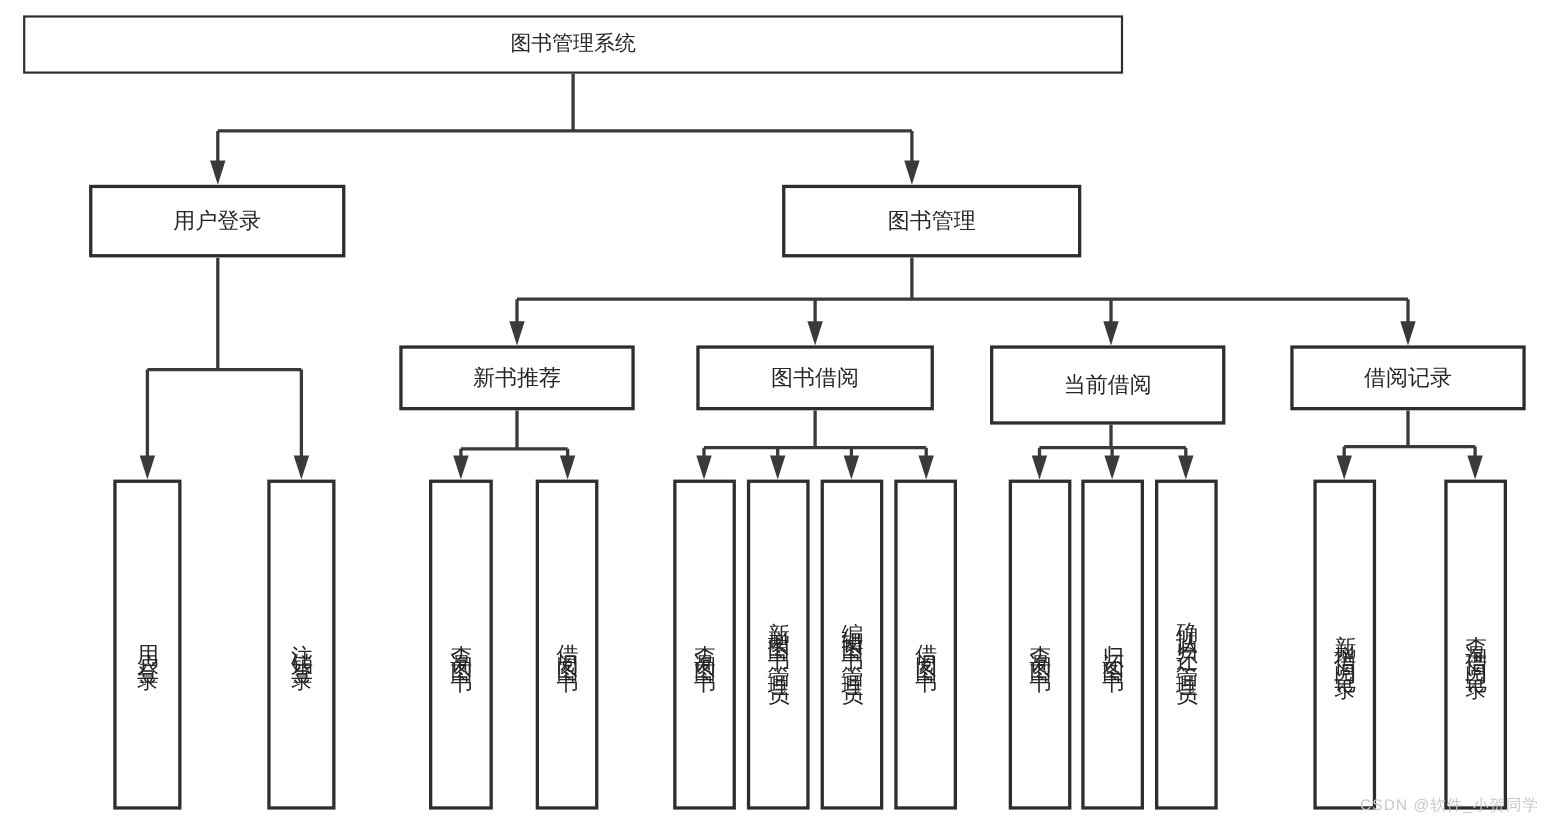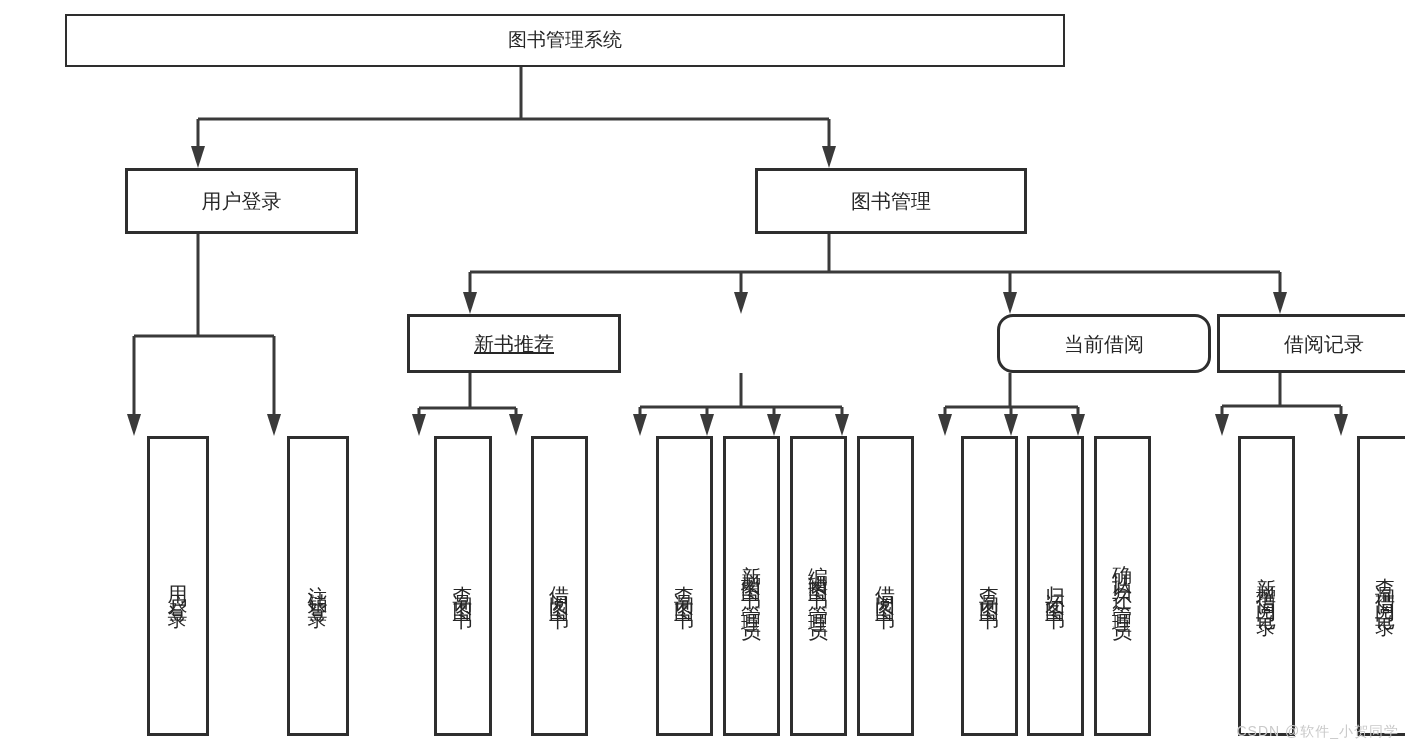--- a/index.html
+++ b/index.html
@@ -34,36 +34,35 @@
     background:#ffffff;
     border:3px solid var(--border);
     box-sizing:border-box;
     display:flex;
     align-items:center;
     justify-content:center;
     color:var(--text);
     font-size:20px;
     line-height:1.2;
     white-space:nowrap;
-    margin-left:44px;
   }
   .box.root{border-width:2px;font-size:19px;}
   .vert{
     writing-mode:vertical-rl;
     text-orientation:mixed;
     letter-spacing:8px;
     font-size:20px;
   }
   
   .n-root {left:21px;  top:14px;  width:1000px;height:53px;}
   .n-l2a  {left:81px;  top:168px; width:233px; height:66px;}
   .n-l2b  {left:711px; top:168px; width:272px; height:66px;}
-  .n-l3a  {left:363px; top:314px; width:214px; height:59px;text-decoration:underline;}
+  .n-l3a  {left:363px; top:314px; width:214px; height:59px;}
   .n-l3b  {left:633px; top:314px; width:216px; height:59px;}
-  .n-l3c  {left:953px; top:314px; width:214px; height:59px;border-radius:16px;}
+  .n-l3c  {left:900px; top:314px; width:214px; height:72px;}
   .n-l3d  {left:1173px;top:314px; width:214px; height:59px;}
   .leaf   {top:436px;  width:57px; height:300px;}
   .n-g0a  {left:103px; width:62px;}
   .n-g0b  {left:243px; width:62px;}
   .n-g1a  {left:390px; width:58px;}
   .n-g1b  {left:487px;}
   .n-g2a  {left:612px;}
   .n-g2b  {left:679px;}
   .n-g2c  {left:746px;}
   .n-g2d  {left:813px;}
@@ -121,20 +120,21 @@
     <polygon class="ar" points="1215,414 1229,414 1222,436"></polygon>
     <polygon class="ar" points="1334,414 1348,414 1341,436"></polygon>
   </svg>
 
   <div class="box root n-root">图书管理系统</div>
 
   <div class="box n-l2a">用户登录</div>
   <div class="box n-l2b">图书管理</div>
 
   <div class="box n-l3a">新书推荐</div>
+  <div class="box n-l3b">图书借阅</div>
   <div class="box n-l3c">当前借阅</div>
   <div class="box n-l3d">借阅记录</div>
 
   <div class="box vert leaf n-g0a">用户登录</div>
   <div class="box vert leaf n-g0b">注销登录</div>
 
   <div class="box vert leaf n-g1a">查询图书</div>
   <div class="box vert leaf n-g1b">借阅图书</div>
 
   <div class="box vert leaf n-g2a">查询图书</div>

